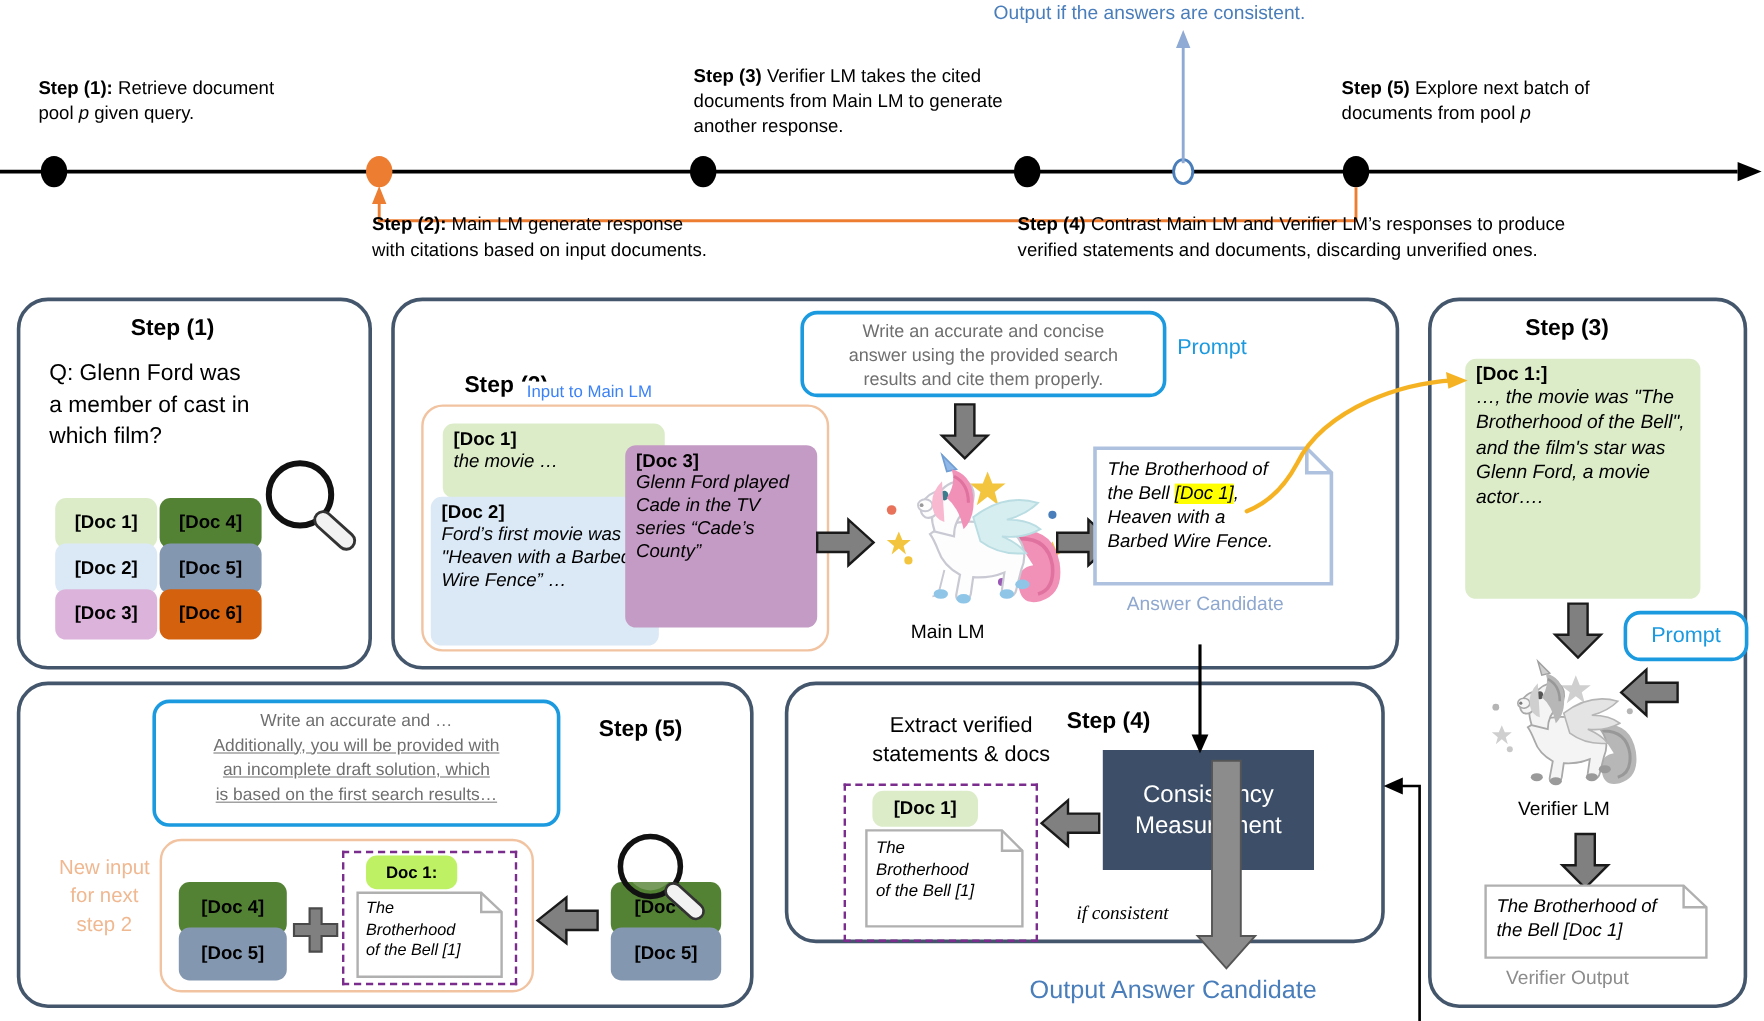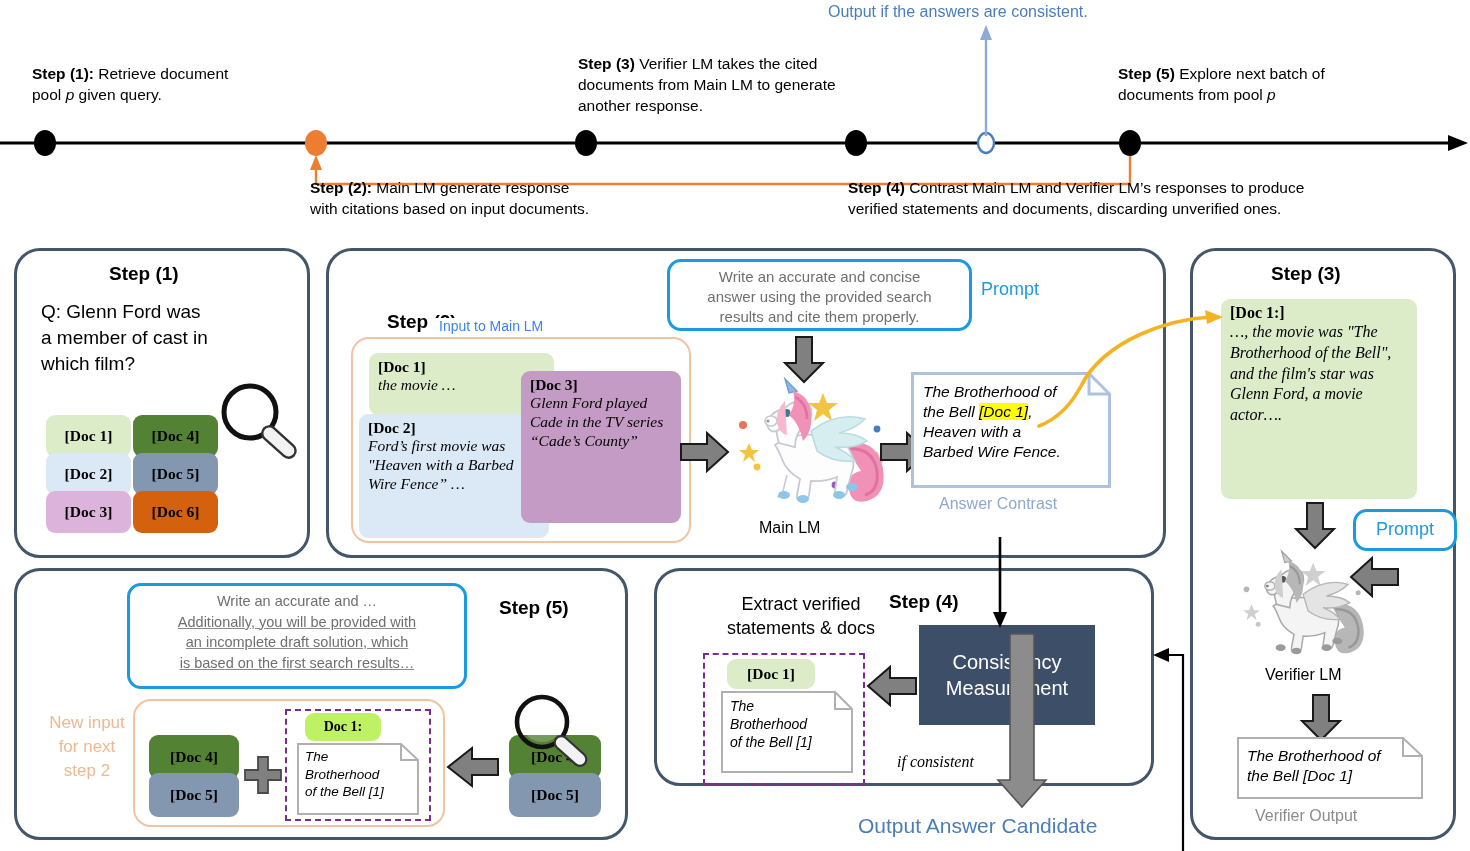--- a/index.html
+++ b/index.html
@@ -32,21 +32,21 @@
   }
   .step-title {
     position:absolute; font-size:19px; font-weight:bold; color:#000;
     white-space:nowrap;
   }
 
   
   .doccard {
     position:absolute; border-radius:9px;
     font-size:15.5px; font-weight:bold; color:#000;
-    display:flex; align-items:center; justify-content:center;font-family:Liberation Serif, serif;
+    display:flex; align-items:center; justify-content:center;
   }
   .doccard.text {
     display:block; padding:5px 8px 6px 9px; font-weight:normal;
   }
   .doccard.text .dtitle { font-weight:bold; font-style:normal; display:block; }
   .doccard.text .dbody { font-style:italic; display:block; line-height:1.22; }
 
   
   .promptbox {
     position:absolute;
@@ -274,21 +274,21 @@
       <path d="M1.5,1.5 H178 L198.5,22 V114.5 H1.5 Z" fill="#fff" stroke="#aec1de" stroke-width="3"></path>
       <path d="M178,1.5 V22 H198.5" fill="none" stroke="#aec1de" stroke-width="3"></path>
     </svg>
     <div class="abs" style="left:12px; top:10px; width:180px; font-style:italic; font-size:15.5px; line-height:1.3; z-index:2;">
       <span>The Brotherhood of</span><br>
       <span>the Bell </span><span style="background:#ffff00;">[Doc 1]</span><span>,</span><br>
       <span>Heaven with a</span><br>
       <span>Barbed Wire Fence.</span>
     </div>
   </div>
-  <div class="cap cap-blue" style="left:610px; top:244px;">Answer Contrast</div>
+  <div class="cap cap-blue" style="left:610px; top:244px;">Answer Candidate</div>
 </div>
 
 <div class="panel" style="left:1190px; top:248px; width:266px; height:592px;">
   <div class="step-title" style="left:78px; top:12px;">Step (3)</div>
 
   <div class="doccard text" style="left:28px; top:48px; width:196px; height:200px; background:#dcecc9; font-size:16px;">
     <span class="dtitle">[Doc 1:]</span>
     <span class="dbody" style="line-height:1.3;">…, the movie was "The Brotherhood of the Bell", and the film's star was Glenn Ford, a movie actor….</span>
   </div>
 

